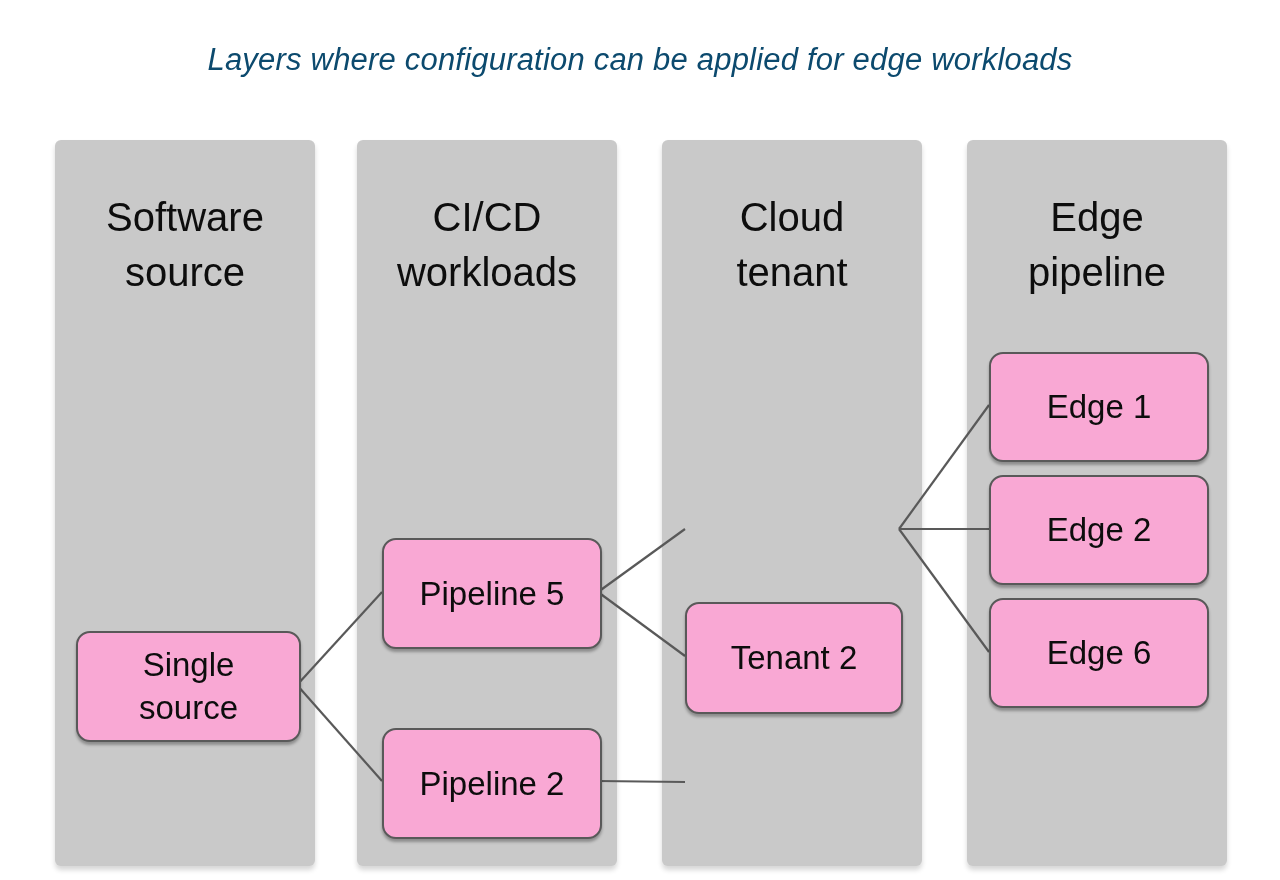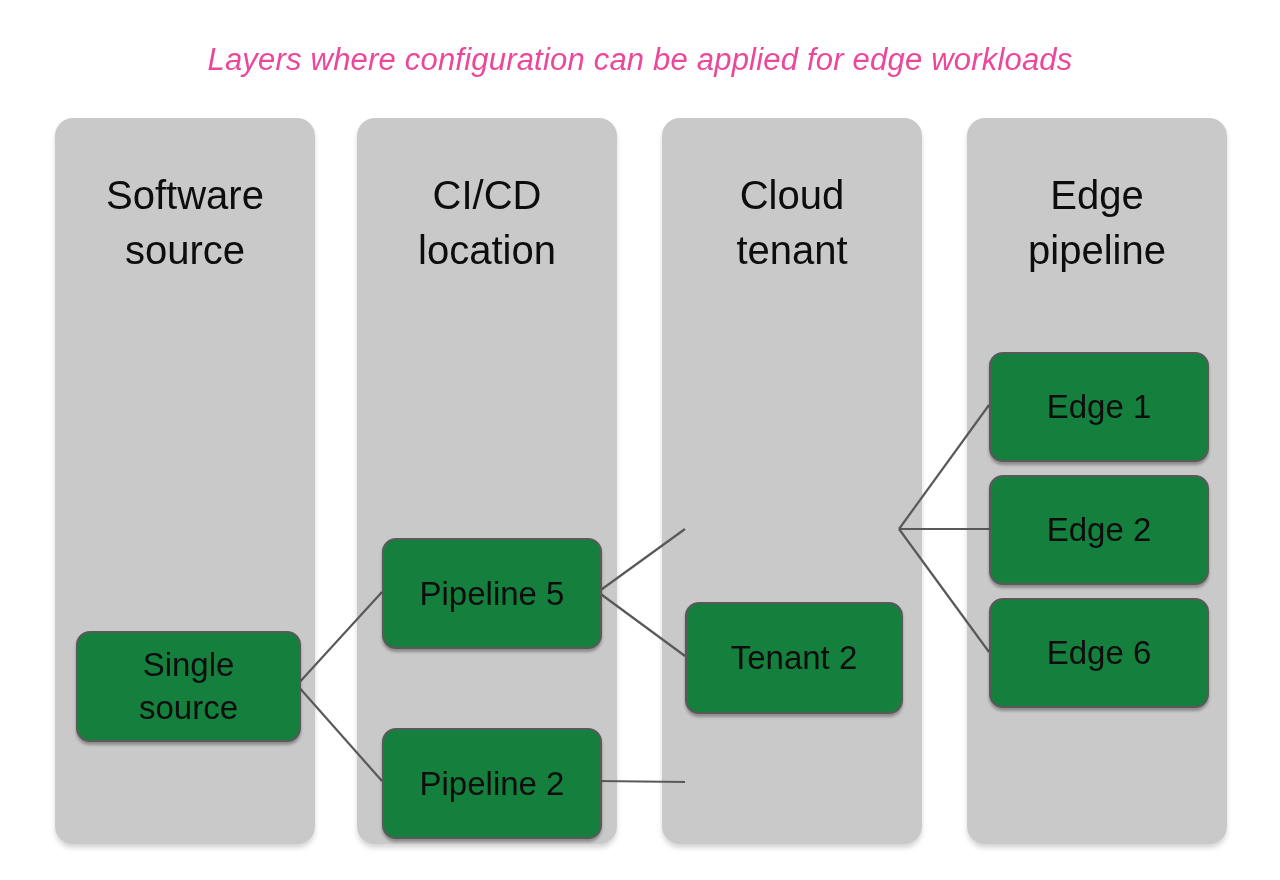--- a/index.html
+++ b/index.html
@@ -2,38 +2,38 @@
 <html><head>
 <meta charset="utf-8">
 <style>
   html,body{margin:0;padding:0;background:#ffffff;}
   .canvas{
     position:relative;width:1280px;height:880px;background:#ffffff;
     font-family:"Liberation Sans",sans-serif;overflow:hidden;
   }
   .title{
     position:absolute;top:42px;left:0;width:100%;text-align:center;
-    font-style:italic;font-size:31px;letter-spacing:0.2px;color:#ec4899;
+    font-style:italic;font-size:31px;letter-spacing:0.2px;color:#0c4a6e;
   }
   .column{
-    position:absolute;top:118px;height:726px;width:260px;
-    background:#C9C9C9;border-radius:18px;
+    position:absolute;top:140px;height:726px;width:260px;
+    background:#C9C9C9;border-radius:6px;
     box-shadow:0 4px 5px rgba(0,0,0,0.16);
   }
   .col-1{left:55px}.col-2{left:357px}.col-3{left:662px}.col-4{left:967px}
   .col-label{
     margin-top:50px;padding:0 30px;text-align:center;
     font-size:40px;line-height:1.38;color:#0d0d0d;
   }
   .connectors{
     position:absolute;left:0;top:0;width:1280px;height:880px;
     pointer-events:none;
   }
   .node{
-    position:absolute;background:#15803d;border:2.5px solid #595959;
+    position:absolute;background:#f9a8d4;border:2.5px solid #595959;
     border-radius:14px;display:flex;align-items:center;justify-content:center;
     font-size:33px;color:#0d0d0d;
     box-shadow:0 3px 3px rgba(0,0,0,0.30);
   }
   #n-single-source{left:76px;top:631px;width:221px;height:107px}
   #n-pipeline-1{left:382px;top:538px;width:216px;height:107px}
   #n-pipeline-2{left:382px;top:728px;width:216px;height:107px}
   #n-tenant-1{left:685px;top:475px;width:214px;height:108px}
   #n-tenant-2{left:685px;top:602px;width:214px;height:108px}
   #n-tenant-3{left:685px;top:728px;width:214px;height:108px}
@@ -47,21 +47,21 @@
 <body>
 
 <div class="canvas">
 
   <div class="title">Layers where configuration can be applied for edge workloads</div>
 
   <div class="column col-1">
     <div class="col-label">Software source</div>
   </div>
   <div class="column col-2">
-    <div class="col-label">CI/CD location</div>
+    <div class="col-label">CI/CD workloads</div>
   </div>
   <div class="column col-3">
     <div class="col-label">Cloud tenant</div>
   </div>
   <div class="column col-4">
     <div class="col-label">Edge pipeline</div>
   </div>
 
   <svg class="connectors" viewBox="0 0 1280 880" xmlns="http://www.w3.org/2000/svg">
     <g stroke="#595959" stroke-width="2.2" fill="none">

